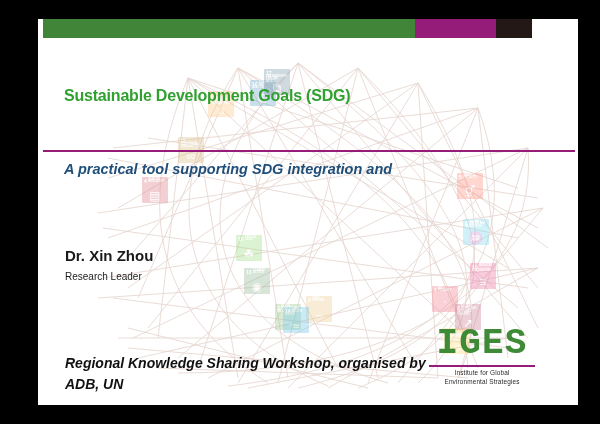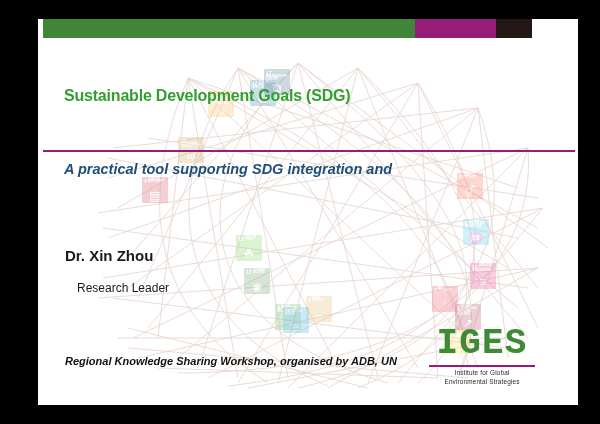--- a/index.html
+++ b/index.html
@@ -145,36 +145,36 @@
     color: #1a1a1a;
   }
   .author-name {
     font-size: 15px;
     font-weight: bold;
     line-height: 1.5;
     margin: 0 0 2px 0;
   }
   .author-role,
   .author-org {
-    font-size: 12px;
+    font-size: 10px;
     font-weight: normal;
     line-height: 1.45;
-    margin: 12px;
+    margin: 0;
   }
 
   
   .footer-block {
     position: absolute;
     left: 27px;
     top: 334px;
     width: 380px;
     color: #111111;
   }
   .footer-line {
-    font-size: 11px;
+    font-size: 14px;
     font-style: italic;
     font-weight: bold;
     line-height: 1.52;
     margin: 0;
   }
 
   
   .iges-logo {
     position: absolute;
     left: 386px;

